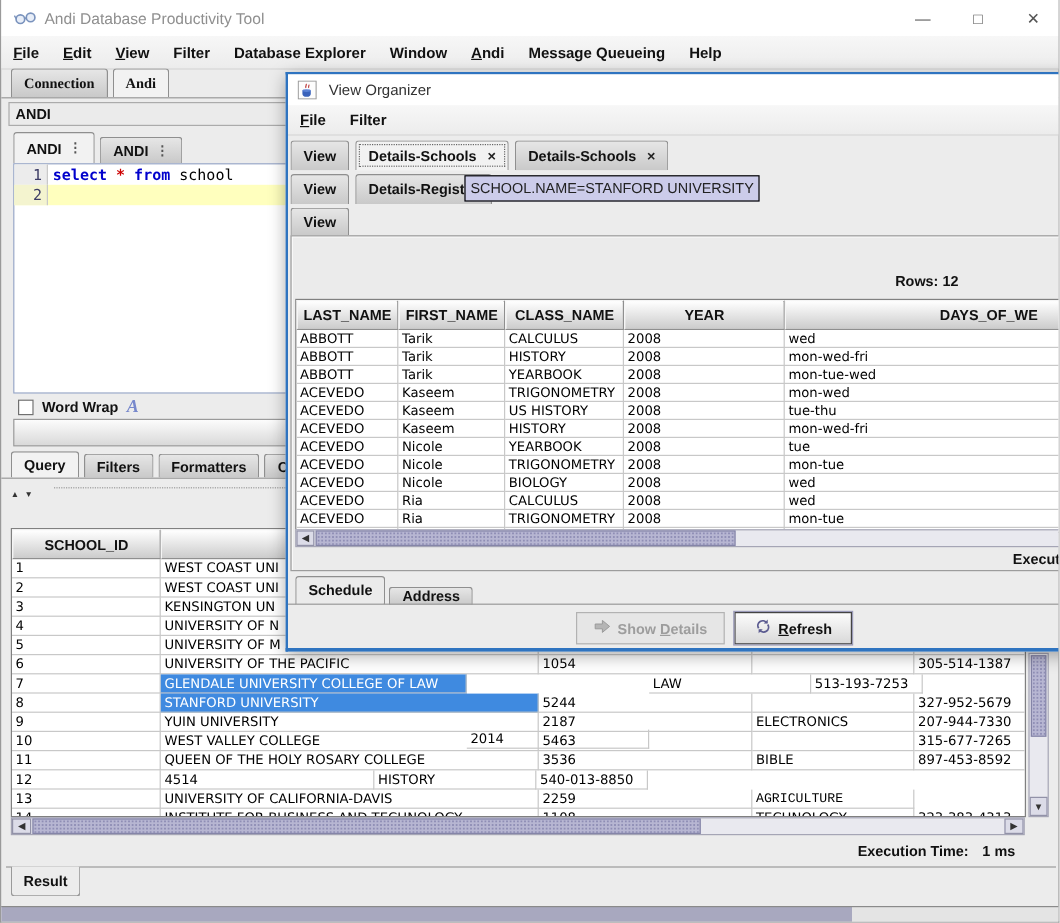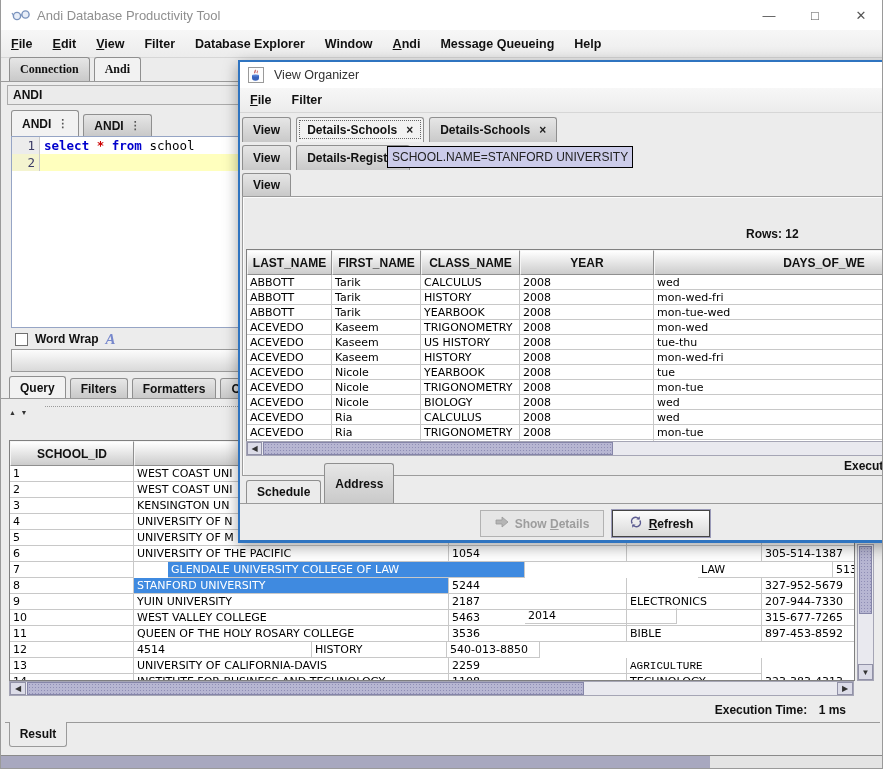--- a/index.html
+++ b/index.html
@@ -227,23 +227,23 @@
         </div>
         <div class="trow" style="height: 16px;">
           <div class="cell" style="width: 124px; height: 16px;">6</div>
           <div class="cell" style="width: 315px; height: 16px;">UNIVERSITY OF THE PACIFIC</div>
           <div class="cell" style="width: 178px; height: 16px;">1054</div>
           <div class="cell" style="width: 135px; height: 16px;"></div>
           <div class="cell" style="width: 93px; height: 16px;">305-514-1387</div>
         </div>
         <div class="trow" style="height: 16px;">
           <div class="cell" style="width: 124px; height: 16px;">7</div>
-          <div class="cell selcell" style="width: 357px; height: 16px; margin-left: 34px;">GLENDALE UNIVERSITY COLLEGE OF LAW</div>
+          <div class="cell selcell" style="width: 255px; height: 16px;">GLENDALE UNIVERSITY COLLEGE OF LAW</div>
           <div class="cell" style="width: 152px; height: 16px; margin-top: 46px;">2014</div>
-          <div class="cell" style="width: 135px; height: 16px; margin-left: 21px;">LAW</div>
+          <div class="cell" style="width: 135px; height: 16px;">LAW</div>
           <div class="cell" style="width: 93px; height: 16px;">513-193-7253</div>
         </div>
         <div class="trow" style="height: 16px;">
           <div class="cell" style="width: 124px; height: 16px;">8</div>
           <div class="cell selcell" style="width: 315px; height: 16px;">STANFORD UNIVERSITY</div>
           <div class="cell" style="width: 178px; height: 16px;">5244</div>
           <div class="cell" style="width: 135px; height: 16px;"></div>
           <div class="cell" style="width: 93px; height: 16px;">327-952-5679</div>
         </div>
         <div class="trow" style="height: 16px;">
@@ -464,21 +464,21 @@
       <div class="sbarrow" style="left:0;top:0;width:15px;height:13px;">◀</div>
       <div class="thumb" style="left:16px;top:0;width:350px;height:13px;"></div>
     </div>
 
     <div class="abs blabel" style="left:604px;top:397px;">Execution Tim</div>
 
     <div id="dlg-bottom-tabs" class="abs" style="left:6px;top:417px;height:25px;display:flex;gap:3px;align-items:flex-end;">
         <div class="tab sel" style="height: 24px; background: rgb(235, 235, 235); border-bottom: 1px solid rgb(235, 235, 235);">
           <div style="display: inline;">Schedule</div>
         </div>
-        <div class="tab" style="height: 41px;">
+        <div class="tab" style="height: 15px;">
           <div style="display: inline;">Address</div>
         </div>
       </div>
     <div class="abs panelline" style="left:0;top:441px;width:698px;"></div>
 
     <div class="abs metalbtn disabled" style="left:240px;top:448px;width:124px;height:27px;gap:6px;">
       <span>
         <svg width="14" height="12" viewBox="0 0 14 12">
             <path d="M1 4h6V1l6 5-6 5V8H1z" fill="#b5b5b5" stroke="#999" stroke-width=".8"></path>
           </svg>

